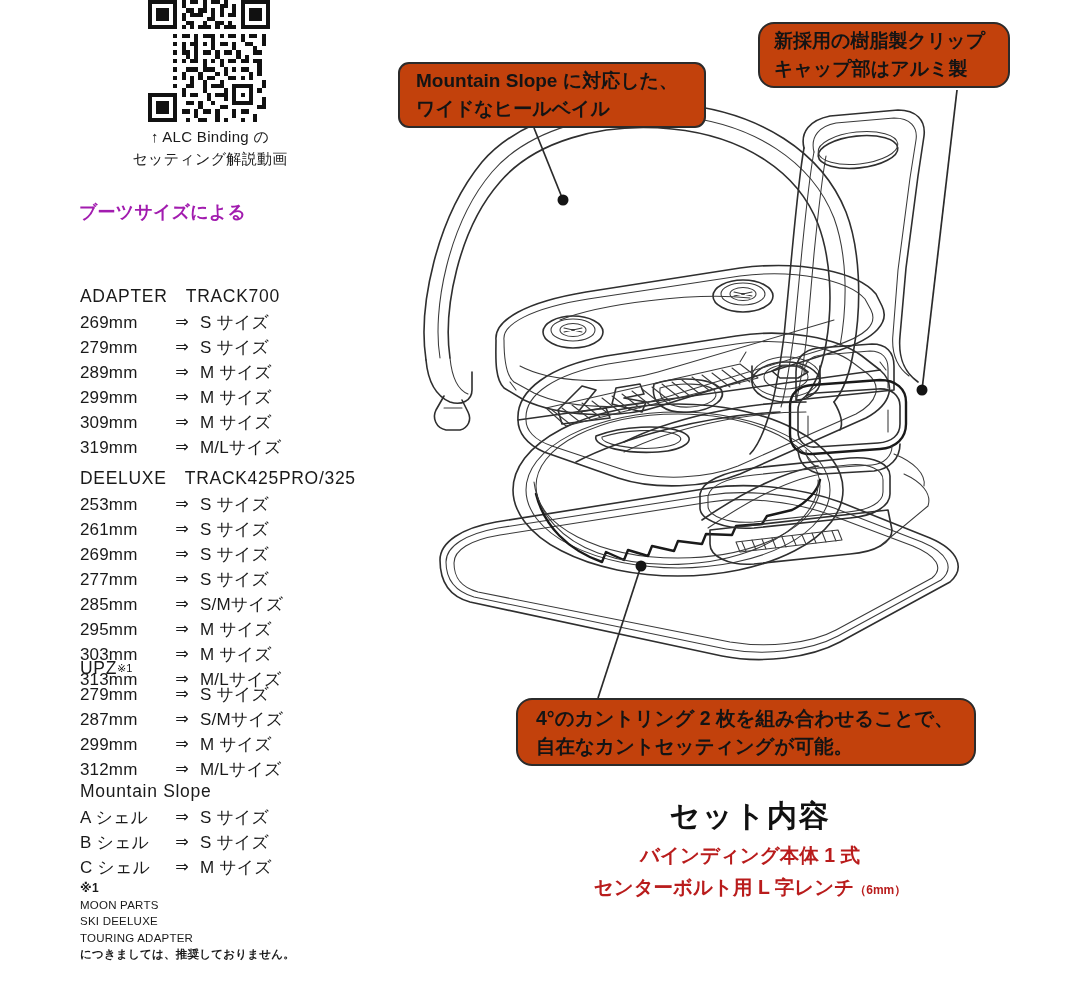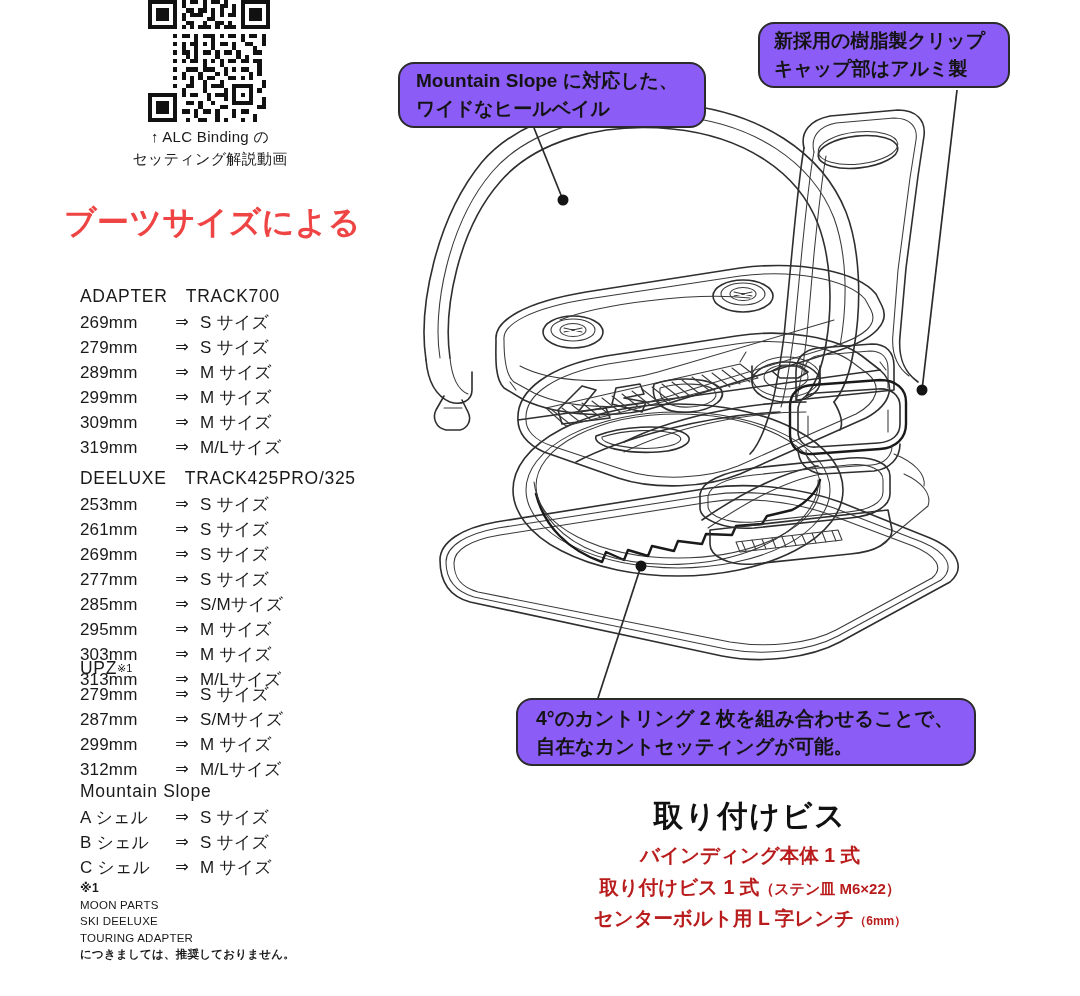--- a/index.html
+++ b/index.html
@@ -18,23 +18,23 @@
   .qr-wrap{position:absolute;left:133px;top:0px;width:152px;height:122px;}
   .qr-wrap svg{display:block;}
   .qr-caption{
     position:absolute;left:60px;top:126px;width:300px;
     text-align:center;font-size:15px;line-height:1.45;color:#1a1a1a;
     letter-spacing:.02em;
   }
 
   
   .size-heading{
-    position:absolute;left:64px;top:200px;width:340px;
-    font-size:32px;font-weight:bold;line-height:1.42;letter-spacing:.01em;
-    color:#ef4444;
+    position:absolute;left:79px;top:200px;width:340px;
+    font-size:18px;font-weight:bold;line-height:1.42;letter-spacing:.01em;
+    color:#a21caf;
   }
   .size-block{position:absolute;left:80px;font-size:17px;line-height:1.0;}
   .block-title{font-size:17.5px;letter-spacing:.04em;margin-bottom:8px;white-space:nowrap;}
   .block-title .t-sup{font-size:11px;vertical-align:2px;letter-spacing:0;}
   .size-row{display:flex;align-items:flex-start;height:25px;white-space:nowrap;}
   .size-row .boot{display:inline-block;width:84px;letter-spacing:.01em;}
   .size-row .arrow{display:inline-block;width:36px;text-align:center;font-size:16px;}
   .size-row .sz{display:inline-block;letter-spacing:.01em;}
 
   #blk-track700{top:288px;}
@@ -47,31 +47,31 @@
     font-size:11.5px;line-height:1.42;letter-spacing:.02em;color:#1a1a1a;
   }
   .footnote .fn-mark{font-weight:bold;font-size:12px;}
   .footnote .fn-jp{font-weight:bold;}
 
   
   .callout{
     position:absolute;
     border:2px solid #2b2b2b;
     border-radius:16px;
-    background:#8b5cf6;
+    background:#c2410c;
     box-sizing:border-box;
     font-weight:bold;
     color:#141414;
     display:flex;flex-direction:column;justify-content:center;
   }
   .callout .line{white-space:nowrap;}
 
   #callout-heelbail{
     left:398px;top:62px;width:308px;height:66px;
-    padding:0 16px;font-size:19px;line-height:1.46;
+    padding:0 16px;font-size:19px;line-height:1.46;border-radius:11px;
   }
   #callout-clip{
     left:758px;top:22px;width:252px;height:66px;
     padding:0 14px;font-size:19px;line-height:1.46;
   }
   #callout-canting{
     left:516px;top:698px;width:460px;height:68px;
     padding:0 18px;font-size:19.5px;line-height:1.46;
   }
 
@@ -497,20 +497,19 @@
     <line class="leader" x1="534" y1="128" x2="563" y2="200"></line>
     <circle class="leader-dot" cx="563" cy="200" r="5.5"></circle>
 
     <line class="leader" x1="957" y1="90" x2="922" y2="390"></line>
     <circle class="leader-dot" cx="922" cy="390" r="5.5"></circle>
 
     <line class="leader" x1="598" y1="698" x2="641" y2="566"></line>
     <circle class="leader-dot" cx="641" cy="566" r="5.5"></circle>
   </svg>
 
-  <div class="set-title">取り付けビス</div>
+  <div class="set-title">セット内容</div>
   <div class="set-list">
     <div class="set-item"><span>バインディング本体 1 式</span><span class="paren"></span></div>
-    <div class="set-item"><span>取り付けビス 1 式</span><span class="paren">（ステン皿 M6×22）</span></div>
     <div class="set-item"><span>センターボルト用 L 字レンチ</span><span class="small">（6mm）</span></div>
   </div>
 
 </div>
 
 </body></html>

